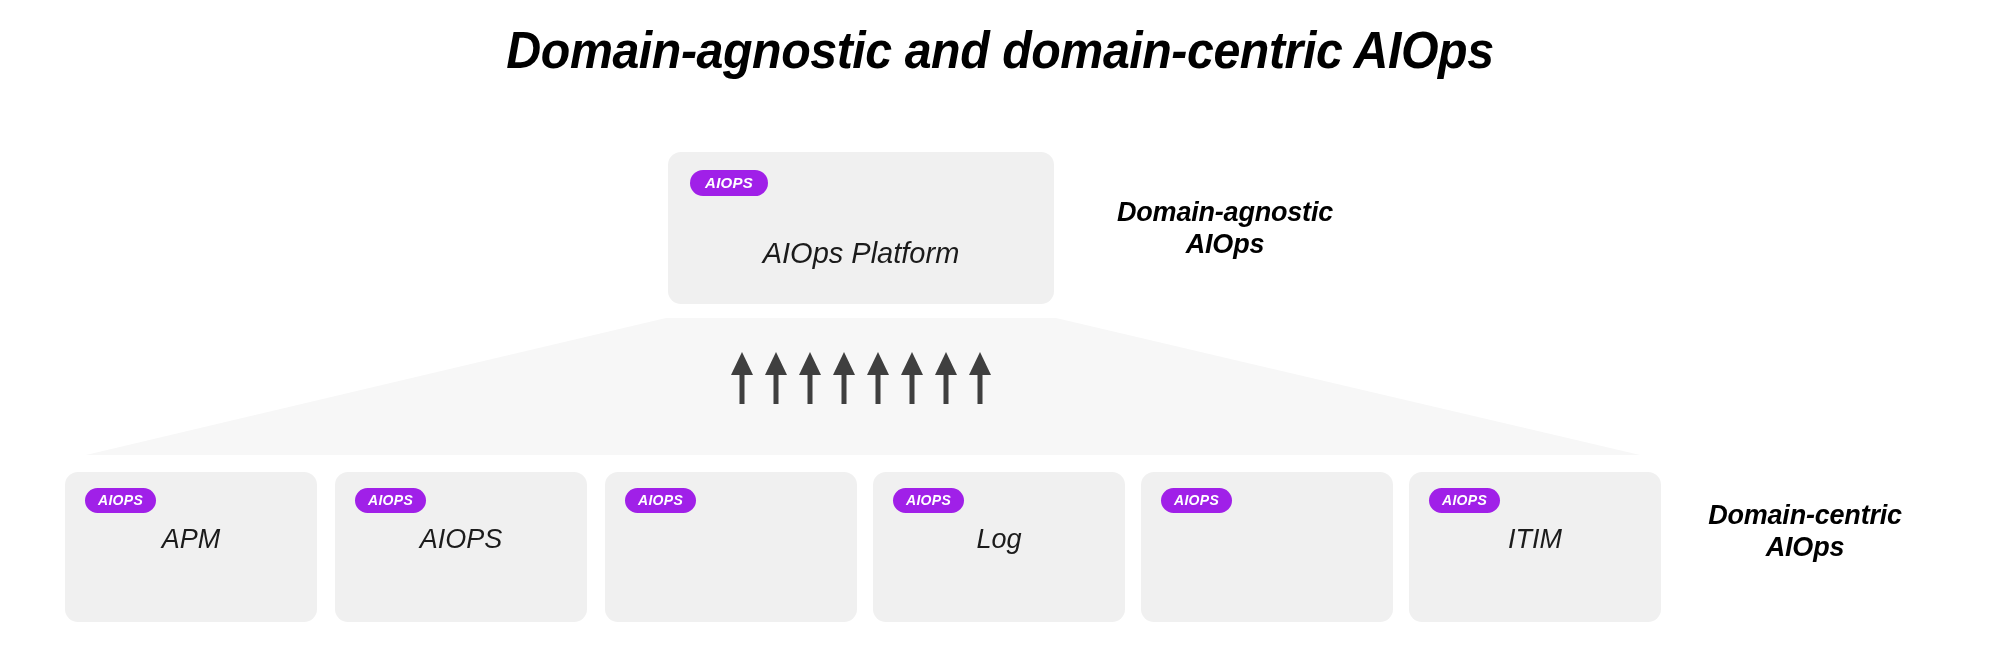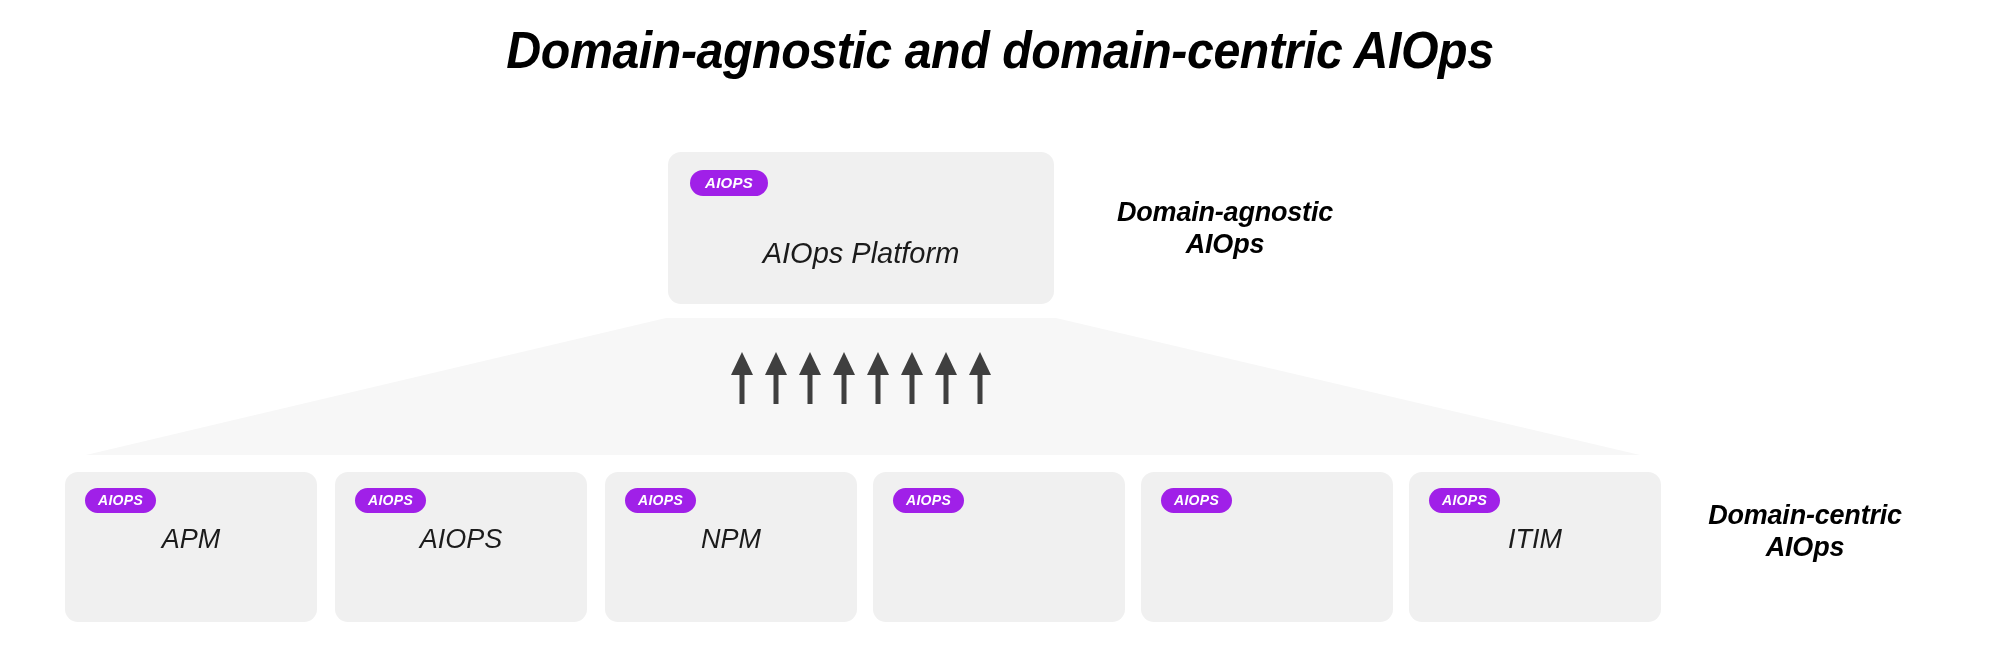--- a/index.html
+++ b/index.html
@@ -195,25 +195,25 @@
     <span class="card-label">APM</span>
   </div>
 
   <div class="card domain-card" style="left:335px;">
     <span class="badge">AIOPS</span>
     <span class="card-label">AIOPS</span>
   </div>
 
   <div class="card domain-card" style="left:605px;">
     <span class="badge">AIOPS</span>
-    <span class="card-label">NPM</span>
   </div>
 
   <div class="card domain-card" style="left:873px;">
     <span class="badge">AIOPS</span>
+    <span class="card-label">Log</span>
   </div>
 
   <div class="card domain-card" style="left:1141px;">
     <span class="badge">AIOPS</span>
   </div>
 
   <div class="card domain-card" style="left:1409px;">
     <span class="badge">AIOPS</span>
     <span class="card-label">ITIM</span>
   </div>

